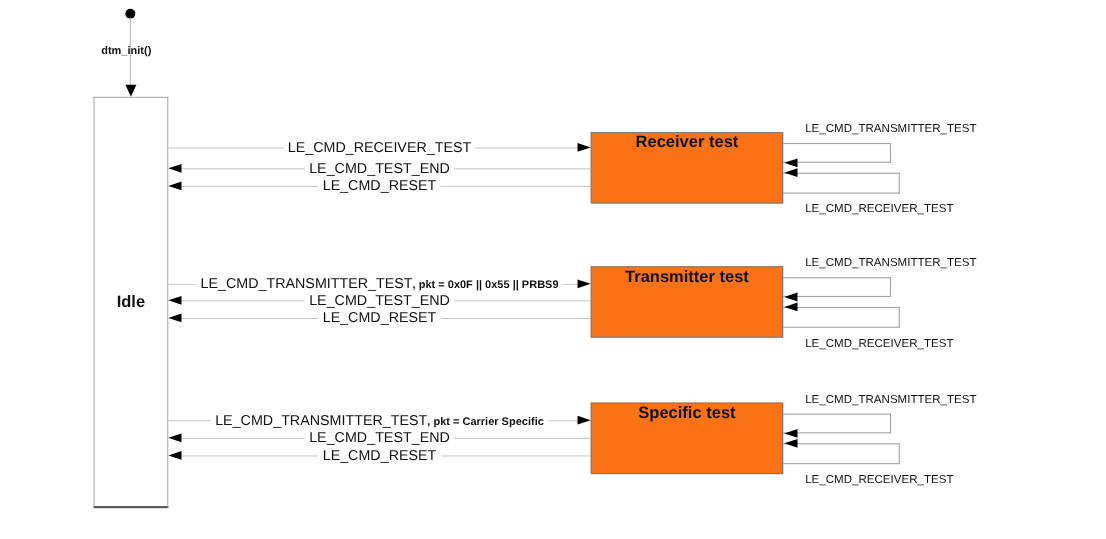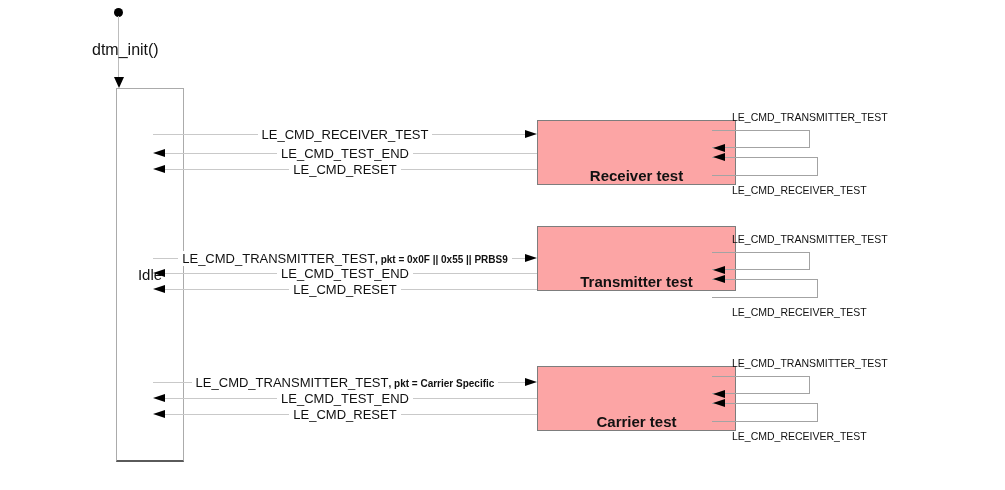--- a/index.html
+++ b/index.html
@@ -5,39 +5,39 @@
   html,body{margin:0;padding:0;background:#fff;}
   .canvas{
     position:relative;width:1005px;height:490px;background:#fff;overflow:hidden;
     font-family:"Liberation Sans", sans-serif;color:#111;
   }
   
   .start-dot{position:absolute;left:114px;top:8px;width:9px;height:9px;border-radius:50%;background:#000;}
   .init-line{position:absolute;left:118px;top:16px;width:1px;height:62px;background:#bdbdbd;}
   .init-arr{position:absolute;left:114px;top:77px;width:0;height:0;
     border-left:5px solid transparent;border-right:5px solid transparent;border-top:11px solid #000;}
-  .init-label{position:absolute;left:92px;top:41px;font-size:16px;}
+  .init-label{position:absolute;left:92px;top:41px;font-size:10px;font-weight:bold;}
   
   .idle-box{position:absolute;left:85px;top:88px;width:68px;height:374px;box-sizing:border-box;
     border:1px solid #ababab;border-bottom:2px solid #5a5a5a;background:#fff;
-    display:flex;align-items:center;justify-content:center;font-weight:normal;font-size:15px;margin-left:31px;}
+    display:flex;align-items:center;justify-content:center;font-weight:bold;font-size:15px;}
   
   .line{position:absolute;height:1px;background:#c9c9c9;}
   .line.out{left:153px;width:372px;}
   .line.in{left:165px;width:372px;}
   .arr{position:absolute;width:0;height:0;border-top:4px solid transparent;border-bottom:4px solid transparent;}
   .arr.right{left:525px;border-left:12px solid #000;}
   .arr.left{left:153px;border-right:12px solid #000;}
   .arr.loop-arr{left:713px;}
   .label-row{position:absolute;left:153px;width:384px;text-align:center;line-height:16px;height:16px;}
   .lab{background:#fff;padding:0 4px;font-size:13px;white-space:nowrap;}
   .lab .small{font-size:10px;font-weight:bold;}
   
-  .state-box{position:absolute;left:537px;width:199px;height:65px;box-sizing:border-box;
-    border:1px solid #7d7d7d;background:#fca5a5;display:flex;align-items:flex-end;justify-content:center;
+  .state-box{position:absolute;left:537px;width:175px;height:65px;box-sizing:border-box;
+    border:1px solid #7d7d7d;background:#f97316;display:flex;align-items:flex-start;justify-content:center;
     font-weight:bold;font-size:15px;}
   
   .loop{position:absolute;left:712px;box-sizing:border-box;background:transparent;
     border:1px solid #a3a3a3;border-left:none;}
   .loop.top-loop{width:98px;height:18px;}
   .loop.bottom-loop{width:106px;height:19px;}
   .loop-label{position:absolute;left:732px;font-size:10.5px;white-space:nowrap;}
   
   .caption{position:absolute;left:0;top:461px;width:1005px;text-align:center;
     font-weight:bold;font-size:14px;color:#58595b;}
@@ -92,21 +92,21 @@
     <div class="line in" style="top:273px"></div>
     <div class="arr left" style="top:269px"></div>
     <div class="label-row" style="top:265px">
       <span class="lab">LE_CMD_TEST_END</span>
     </div>
     <div class="line in" style="top:289px"></div>
     <div class="arr left" style="top:285px"></div>
     <div class="label-row" style="top:281px">
       <span class="lab">LE_CMD_RESET</span>
     </div>
-    <div class="state-box" style="top:226px">
+    <div class="state-box" style="top:242px">
       <span>Transmitter test</span>
     </div>
     <div class="loop top-loop" style="top:252px"></div>
     <div class="arr left loop-arr" style="top:266px"></div>
     <div class="loop bottom-loop" style="top:279px"></div>
     <div class="arr left loop-arr" style="top:275px"></div>
     <div class="loop-label" style="top:233px">LE_CMD_TRANSMITTER_TEST</div>
     <div class="loop-label" style="top:306px">LE_CMD_RECEIVER_TEST</div>
   </div>
 
@@ -120,21 +120,21 @@
     <div class="arr left" style="top:394px"></div>
     <div class="label-row" style="top:390px">
       <span class="lab">LE_CMD_TEST_END</span>
     </div>
     <div class="line in" style="top:414px"></div>
     <div class="arr left" style="top:410px"></div>
     <div class="label-row" style="top:406px">
       <span class="lab">LE_CMD_RESET</span>
     </div>
     <div class="state-box" style="top:366px">
-      <span>Carrier test</span>
+      <span>Specific test</span>
     </div>
     <div class="loop top-loop" style="top:376px"></div>
     <div class="arr left loop-arr" style="top:390px"></div>
     <div class="loop bottom-loop" style="top:403px"></div>
     <div class="arr left loop-arr" style="top:399px"></div>
     <div class="loop-label" style="top:357px">LE_CMD_TRANSMITTER_TEST</div>
     <div class="loop-label" style="top:430px">LE_CMD_RECEIVER_TEST</div>
   </div>
 
 

